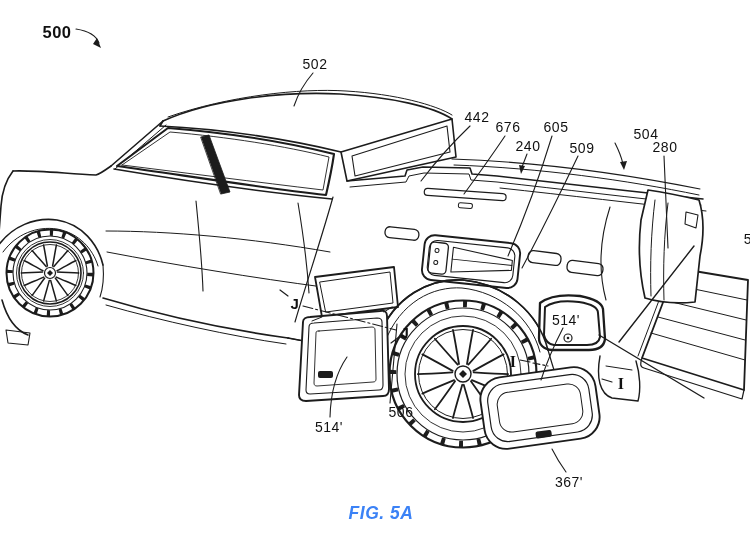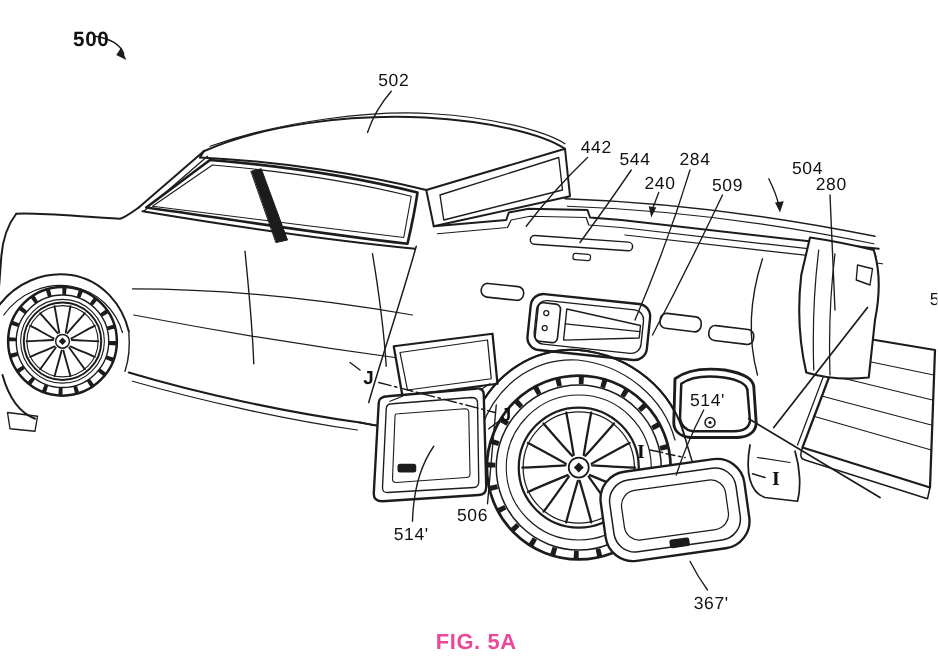--- a/index.html
+++ b/index.html
@@ -4,22 +4,22 @@
 <style>
   html,body{margin:0;padding:0;background:#fff;}
   #page{position:relative;width:750px;height:536px;background:#fff;overflow:hidden;
         font-family:"Liberation Sans","DejaVu Sans",sans-serif;}
   #drawing{position:absolute;left:0;top:0;}
   .ref{position:absolute;transform:translate(-50%,-50%);font-size:14px;color:#111;
        letter-spacing:0.5px;white-space:nowrap;}
   .ref.bold{font-weight:bold;font-size:16.5px;}
   .ref.section-sans{font-weight:bold;font-size:15px;}
   .ref.section-serif{font-family:"Liberation Serif","DejaVu Serif",serif;font-weight:bold;font-size:16px;}
-  .caption{position:absolute;transform:translateX(-50%);font-weight:bold;font-size:17.5px;color:#ec4899;
-           letter-spacing:0.5px;}
+  .caption{position:absolute;transform:translateX(-50%);font-weight:bold;font-size:17.5px;color:#3b82f6;
+           letter-spacing:0.5px;font-style:italic;}
   svg *{vector-effect:none;}
 </style>
 </head>
 <body>
 
 <div id="page">
 
   <svg id="drawing" width="750" height="536" viewBox="0 0 750 536" fill="none" stroke="#1c1c1c" stroke-width="1.6" stroke-linecap="round" stroke-linejoin="round">
 
     <g>
@@ -247,33 +247,33 @@
       <path d="M615,143 Q621,155 623,164"></path>
       <path d="M624,170 L620,162 L627,161 Z" fill="#1c1c1c" stroke="none"></path>
       <path d="M664,156 L668,248"></path>
       <path d="M330,417 Q331,380 347,357"></path>
       <path d="M390,403 L397,324"></path>
       <path d="M563,328 Q549,355 541,380"></path>
       <path d="M566,472 Q558,461 552,449"></path>
     </g>
   </svg>
 
-  <div class="ref bold" style="left:73px;top:32px">500</div>
+  <div class="ref bold" style="left:57px;top:32px">500</div>
   <div class="ref" style="left:315px;top:64px">502</div>
   <div class="ref" style="left:477px;top:117px">442</div>
-  <div class="ref" style="left:508px;top:127px">544</div>
+  <div class="ref" style="left:508px;top:127px">676</div>
   <div class="ref" style="left:528px;top:146px">240</div>
-  <div class="ref" style="left:556px;top:127px">284</div>
+  <div class="ref" style="left:556px;top:127px">605</div>
   <div class="ref" style="left:582px;top:148px">509</div>
   <div class="ref" style="left:646px;top:134px">504</div>
   <div class="ref" style="left:665px;top:147px">280</div>
   <div class="ref" style="left:748px;top:239px">5</div>
   <div class="ref section-sans" style="left:295px;top:303px">J</div>
   <div class="ref section-sans" style="left:405px;top:332px">J</div>
   <div class="ref" style="left:329px;top:427px">514'</div>
-  <div class="ref" style="left:378px;top:412px">506</div>
+  <div class="ref" style="left:401px;top:412px">506</div>
   <div class="ref" style="left:566px;top:320px">514'</div>
   <div class="ref section-serif" style="left:513px;top:362px">I</div>
   <div class="ref section-serif" style="left:621px;top:384px">I</div>
   <div class="ref" style="left:569px;top:482px">367'</div>
 
   <div class="caption" style="left:381px;top:503px">FIG. 5A</div>
 </div>
 
 </body></html>

